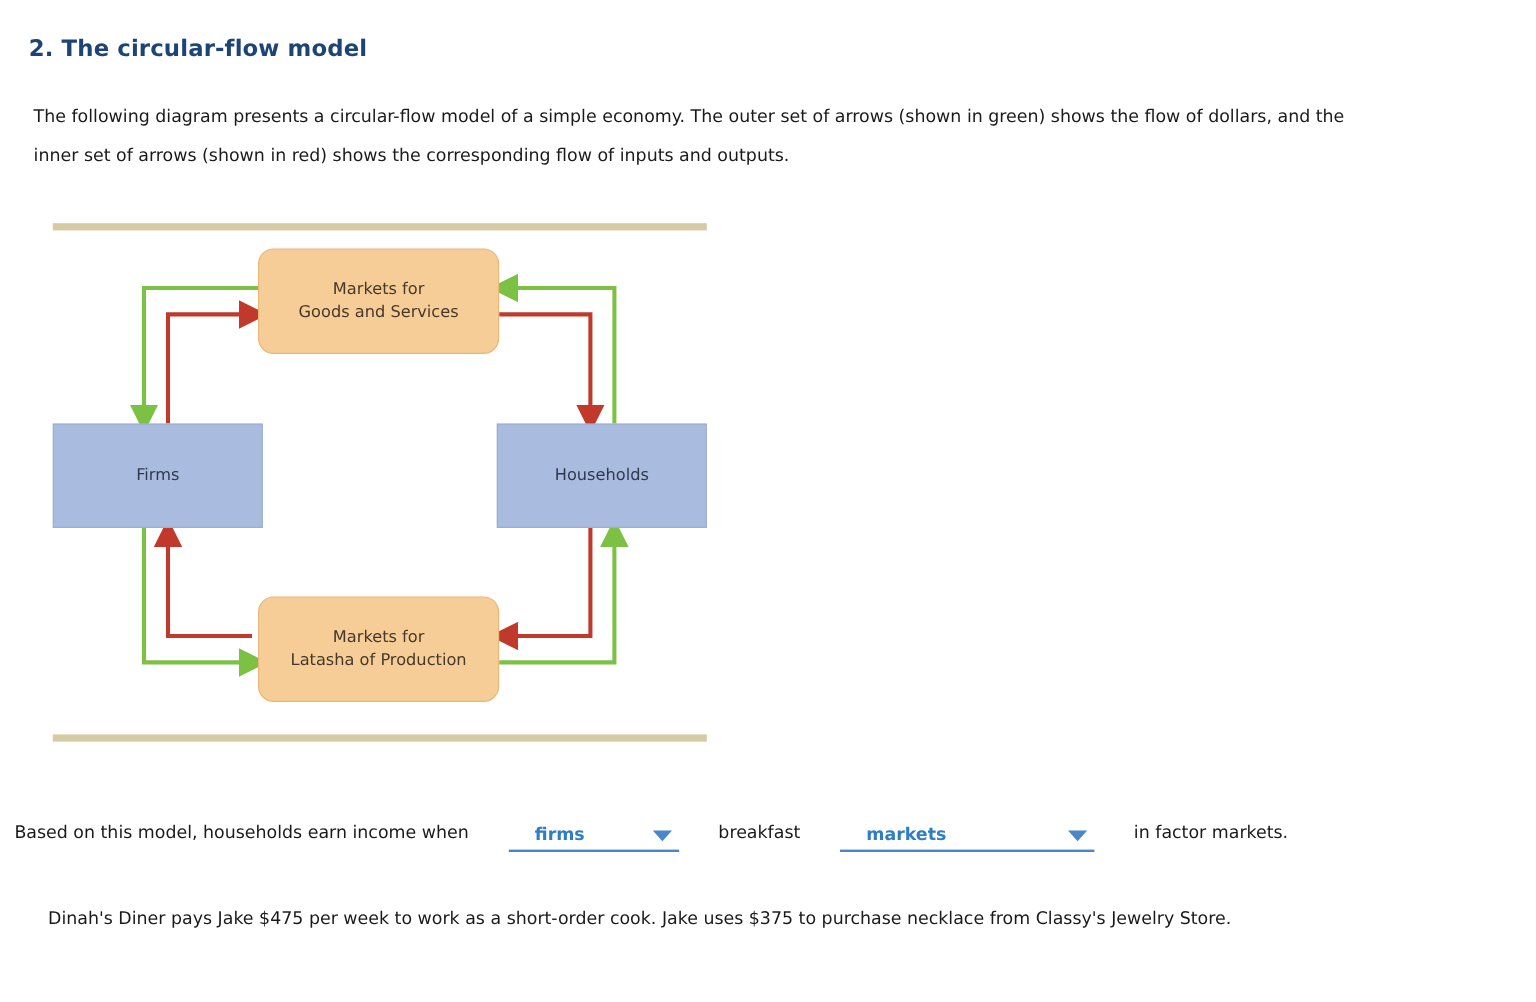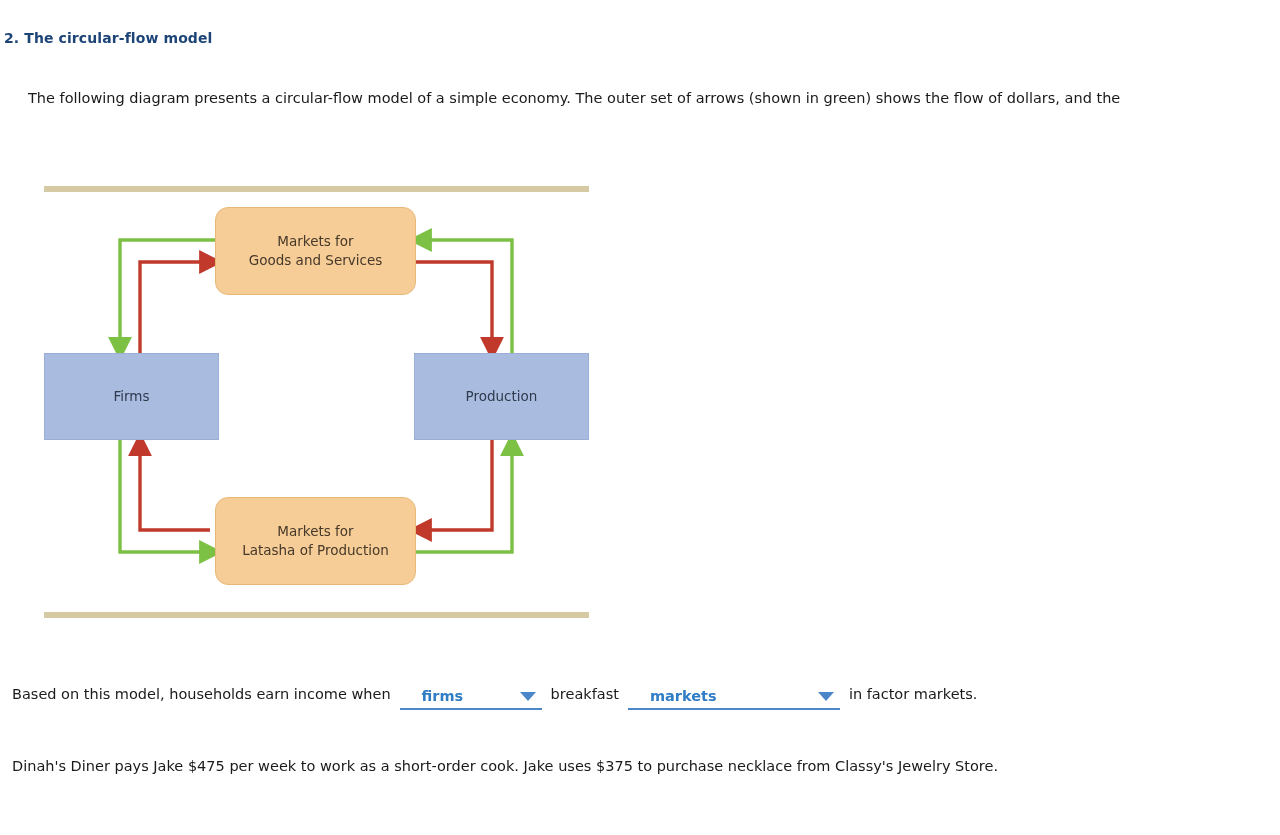--- a/index.html
+++ b/index.html
@@ -16,23 +16,23 @@
     overflow: hidden;
   }
   .page {
     position: relative;
     width: 1280px;
     height: 835px;
   }
   
   .section-title {
     position: absolute;
-    left: 4px;
+    left: 24px;
     top: 30px;
-    font-size: 14px;
+    font-size: 19px;
     font-weight: bold;
     color: #1d4477;
     letter-spacing: .1px;
     white-space: nowrap;
   }
   
   .intro {
     position: absolute;
     left: 28px;
     top: 82px;
@@ -102,20 +102,21 @@
   
   .sentence {
     position: absolute;
     left: 12px;
     top: 686px;
     font-size: 14.5px;
     color: #1a1a1a;
     display: flex;
     align-items: baseline;
     white-space: nowrap;
+    gap: 24px;
   }
   .sentence .txt { display: inline-block; }
   .dropdown {
     display: inline-flex;
     align-items: center;
     justify-content: space-between;
     box-sizing: border-box;
     border-bottom: 2px solid #4a86c8;
     margin: 0 9px;
     padding: 0 6px 4px 6px;
@@ -143,31 +144,32 @@
   
   .closing {
     position: absolute;
     left: 12px;
     top: 750px;
     width: 1255px;
     font-size: 14.5px;
     line-height: 33px;
     color: #1a1a1a;
   }
-  .closing .l2 { display: block; }
+  .closing .l2 { display: block; margin-left: 28px; }
 </style>
 </head>
 <body>
 
 <div class="page">
 
   <div class="section-title">2. The circular-flow model</div>
 
   <div class="intro">
     <span class="l1">The following diagram presents a circular-flow model of a simple economy. The outer set of arrows (shown in green) shows the flow of dollars, and the</span>
+    <span class="l2">inner set of arrows (shown in red) shows the corresponding flow of inputs and outputs.</span>
   </div>
 
   <div class="diagram">
 
     <div class="rule top"></div>
     <div class="rule bottom"></div>
 
     <svg class="flows" viewBox="0 0 545 432">
       <defs>
         <marker id="ghead" markerWidth="7" markerHeight="7" refX="3.2" refY="3.5" orient="auto">
@@ -210,21 +212,21 @@
         <span>Markets for</span><br>
         <span>Latasha of Production</span>
       </div>
     </div>
 
     <div class="node sector" id="node-firms">
       <span>Firms</span>
     </div>
 
     <div class="node sector" id="node-households">
-      <span>Production</span>
+      <span>Households</span>
     </div>
   </div>
 
   <div class="sentence">
     <span class="txt">Based on this model, households earn income when</span>
     <span class="dropdown" id="dd-1">
       <span class="dd-value">firms</span>
       <span class="caret"></span>
     </span>
     <span class="txt">breakfast</span>

